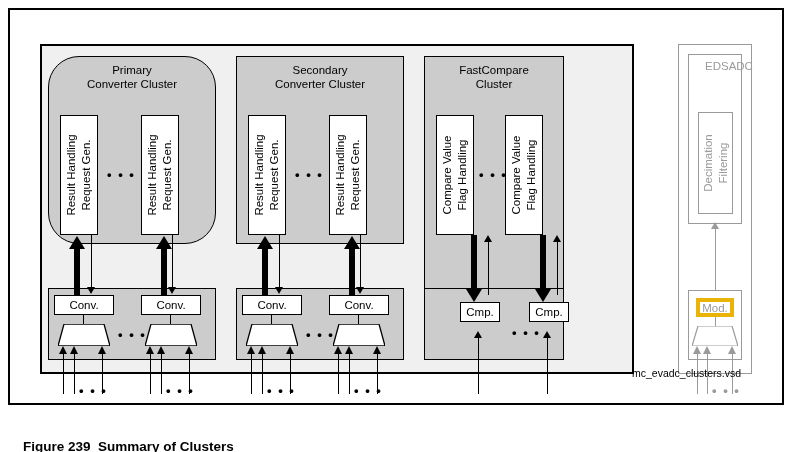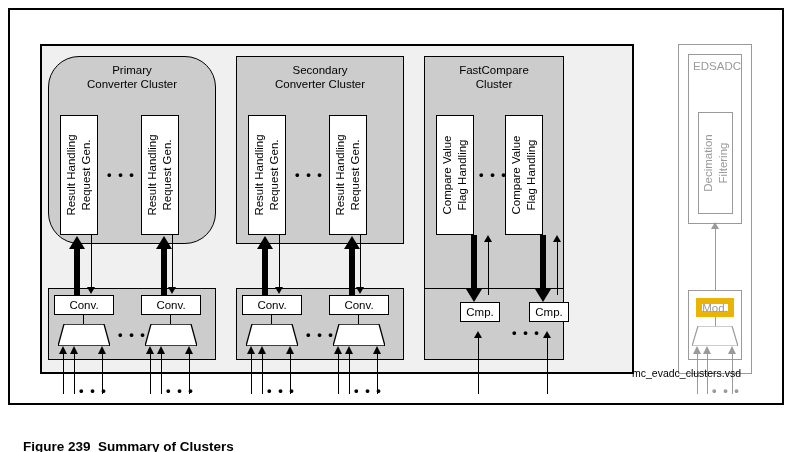--- a/index.html
+++ b/index.html
@@ -182,23 +182,23 @@
     box-sizing: border-box;
   }
   .edsadc-inner {
     position: absolute;
     background: #ffffff;
     border: 1px solid #9a9a9a;
     box-sizing: border-box;
   }
   .edsadc-title {
     position: absolute;
-    left: 0; right: 0;
+    left: 16px; right: 0;
     top: 5px;
-    text-align: right;
+    text-align: left;
     font-size: 11.5px;
     color: #9a9a9a;
   }
   .edsadc-unit {
     position: absolute;
     background: #ffffff;
     border: 1px solid #9a9a9a;
     box-sizing: border-box;
     overflow: hidden;
   }
@@ -210,21 +210,21 @@
     transform-origin: center center;
     white-space: pre;
     font-size: 11.5px;
     line-height: 15px;
     color: #9a9a9a;
     text-align: center;
   }
   .small-box-gray {
     position: absolute;
     background: #ffffff;
-    border: 6px solid #eab308;
+    border: 4px solid #eab308;
     box-sizing: border-box;
     font-size: 11.5px;
     color: #9a9a9a;
     display: flex;
     align-items: center;
     justify-content: center;
   }
 
   
   .filename {

